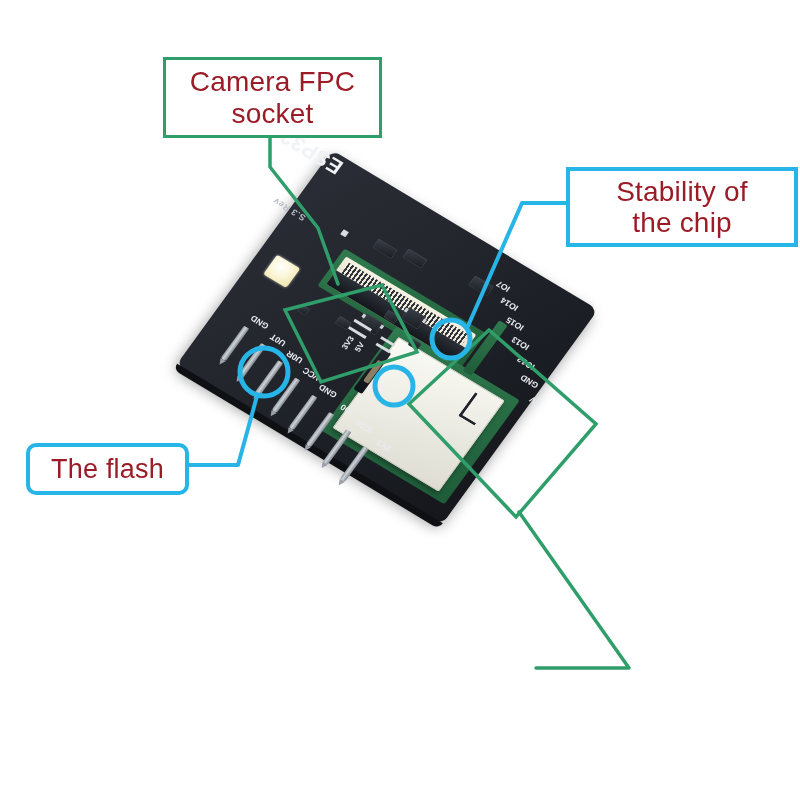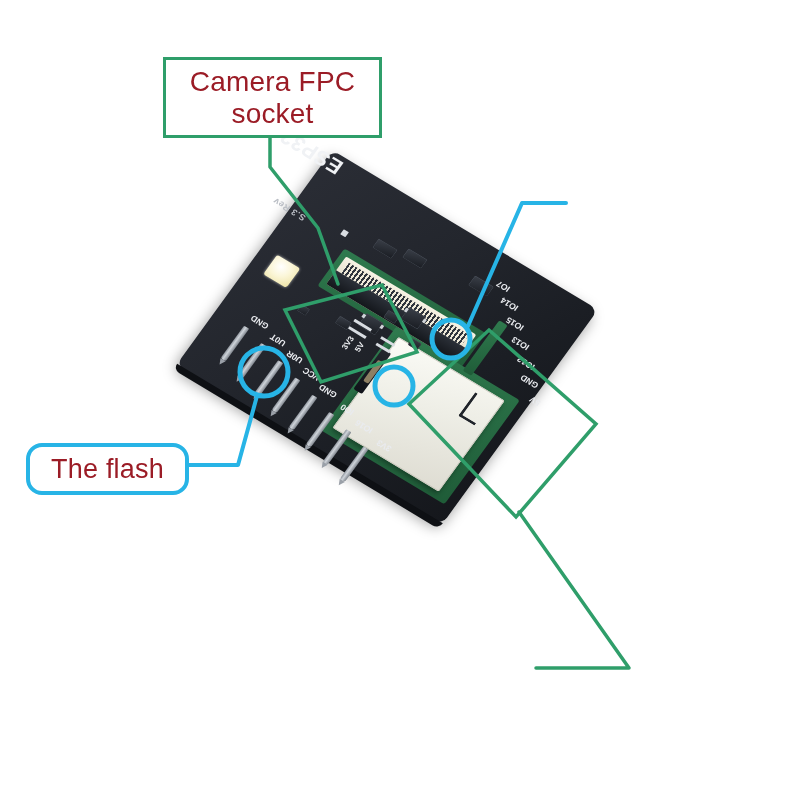--- a/index.html
+++ b/index.html
@@ -27,21 +27,21 @@
     align-items: center;
     justify-content: center;
     text-align: center;
     color: #9b1c26;
     line-height: 1.12;
     letter-spacing: .2px;
     white-space: pre-line;
     z-index: 40;
   }
   .callout.green  { border: 3px solid #2f9e6a; }
-  .callout.cyan   { border: 4px solid #27b4e6; border-radius: 16px; }
+  .callout.cyan   { border: 4px solid #27b4e6; border-radius: 10px; }
   .callout.cyan2  { border: 4px solid #27b4e6; }
 
   #callout-fpc {
     left: 163px; top: 57px; width: 213px; height: 75px;
     font-size: 28px;
   }
   #callout-stability {
     left: 566px; top: 167px; width: 224px; height: 72px;
     font-size: 28px;
   }
@@ -302,17 +302,19 @@
       <polyline points="181,465 238,465 257,396" fill="none" stroke="#27b4e6" stroke-width="4" stroke-linejoin="round" stroke-linecap="round"></polyline>
     </g>
     <g>
       <polyline points="536,668 629,668 519,512" fill="none" stroke="#2f9e6a" stroke-width="3.5" stroke-linejoin="round" stroke-linecap="round"></polyline>
     </g>
   </svg>
 
   <div class="callout green" id="callout-fpc">Camera FPC
 socket</div>
 
+  <div class="callout cyan2" id="callout-stability">Stability of
+the chip</div>
 
   <div class="callout cyan" id="callout-flash">The flash</div>
 
 
 </div>
 
 </body></html>

